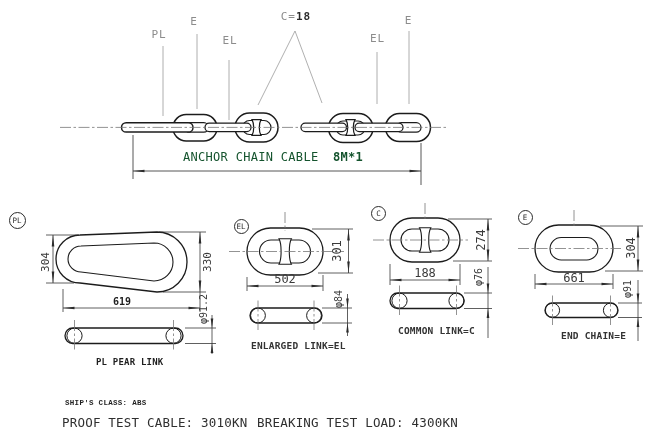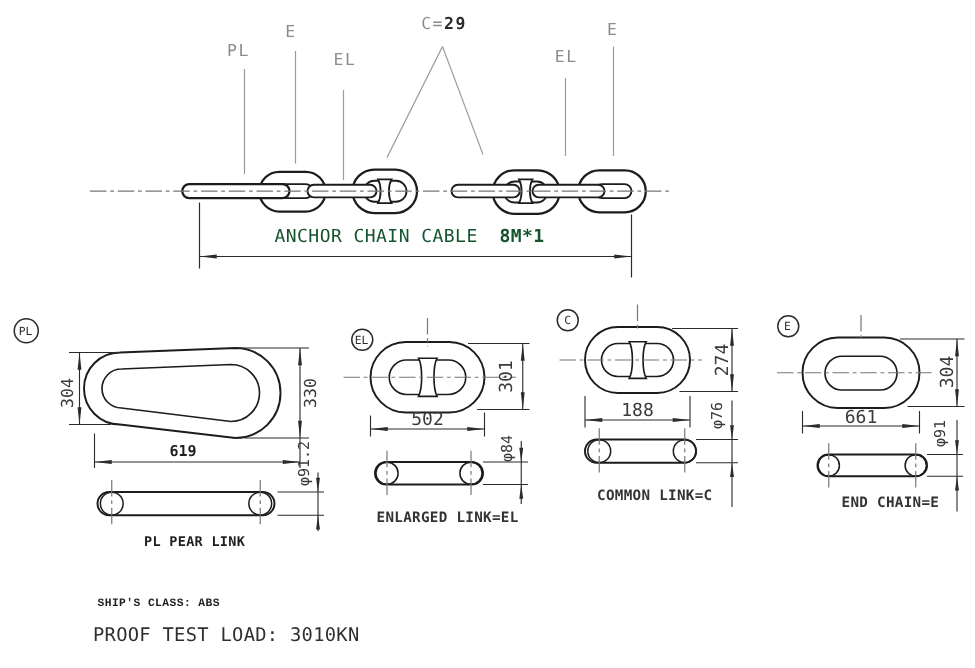--- a/index.html
+++ b/index.html
@@ -184,21 +184,21 @@
     <line x1="399.5" y1="285.5" x2="399.5" y2="316"></line>
     <line x1="456.5" y1="285.5" x2="456.5" y2="316"></line>
     <line x1="552.5" y1="295.5" x2="552.5" y2="325.5"></line>
     <line x1="610.5" y1="295.5" x2="610.5" y2="325.5"></line>
   </g>
 </svg>
 
 <span class="ctr toplabel" style="left:159px;top:34px;">PL</span>
 <span class="ctr toplabel" style="left:194px;top:21px;">E</span>
 <span class="ctr toplabel" style="left:230px;top:40px;">EL</span>
-<span class="ctr toplabel" style="left:296px;top:16px;"><span>C=</span><span class="cval">29</span></span>
+<span class="ctr toplabel" style="left:296px;top:16px;"><span>C=</span><span class="cval">18</span></span>
 <span class="ctr toplabel" style="left:377.5px;top:37.5px;">EL</span>
 <span class="ctr toplabel" style="left:408.5px;top:20px;">E</span>
 
 <span class="abs asmtext" style="left:183px;top:151px;">ANCHOR CHAIN CABLE</span>
 <span class="abs asmtext asmlen" style="left:333px;top:151px;">8M*1</span>
 
 <div class="badge" style="left:8.5px;top:211.5px;width:17px;height:17px;">
       <span>PL</span>
     </div>
 <span class="rot dim" style="left:45px;top:262px;">304</span>
@@ -225,15 +225,16 @@
 
 <div class="badge" style="left:517.5px;top:209.5px;width:15px;height:15px;">
       <span>E</span>
     </div>
 <span class="rot dimbig" style="left:631px;top:248px;">304</span>
 <span class="ctr dimbig" style="left:574px;top:278px;">661</span>
 <span class="rot dimdia" style="left:628px;top:289px;">φ91</span>
 <span class="abs cap" style="left:561px;top:331px;">END CHAIN=E</span>
 
 <span class="abs shipclass" style="left:65px;top:400px;font-family:Liberation Mono, monospace;">SHIP'S CLASS: ABS</span>
-<span class="abs loadtext" style="left:62px;top:417px;">PROOF TEST LOAD: 3010KN</span>
+<span class="abs loadtext" style="left:62px;top:417px;">PROOF TEST CABLE: 3010KN</span>
+<span class="abs loadtext" style="left:257px;top:417px;">BREAKING TEST LOAD: 4300KN</span>
 
 </div>
 
 </body></html>

